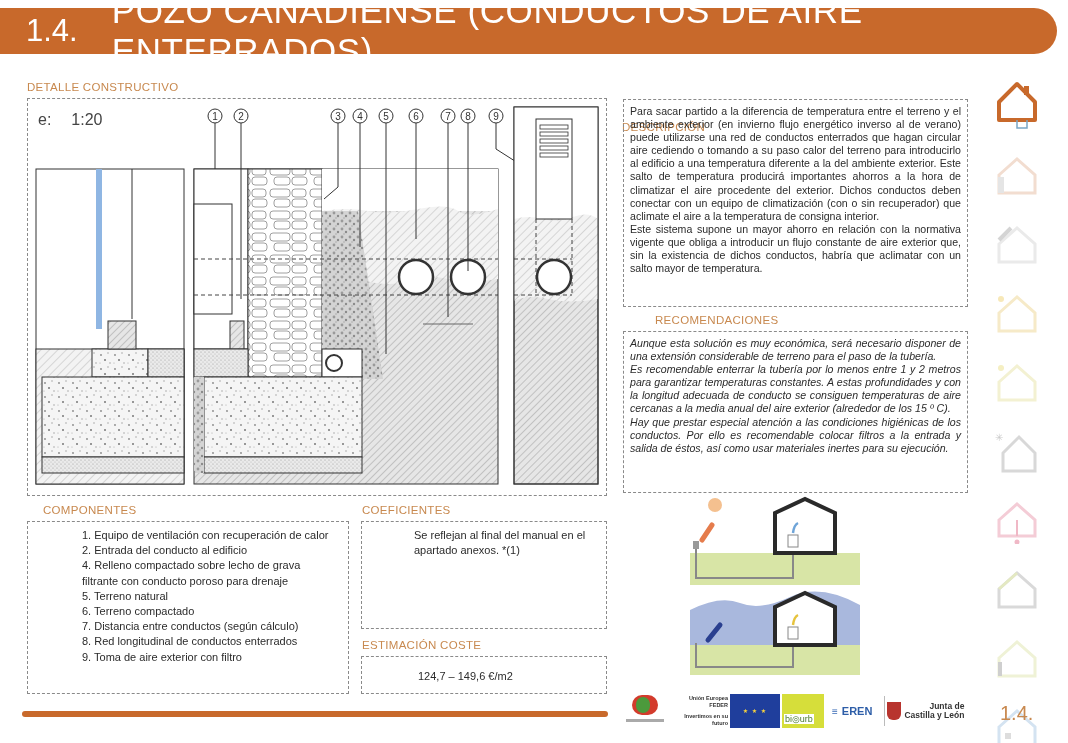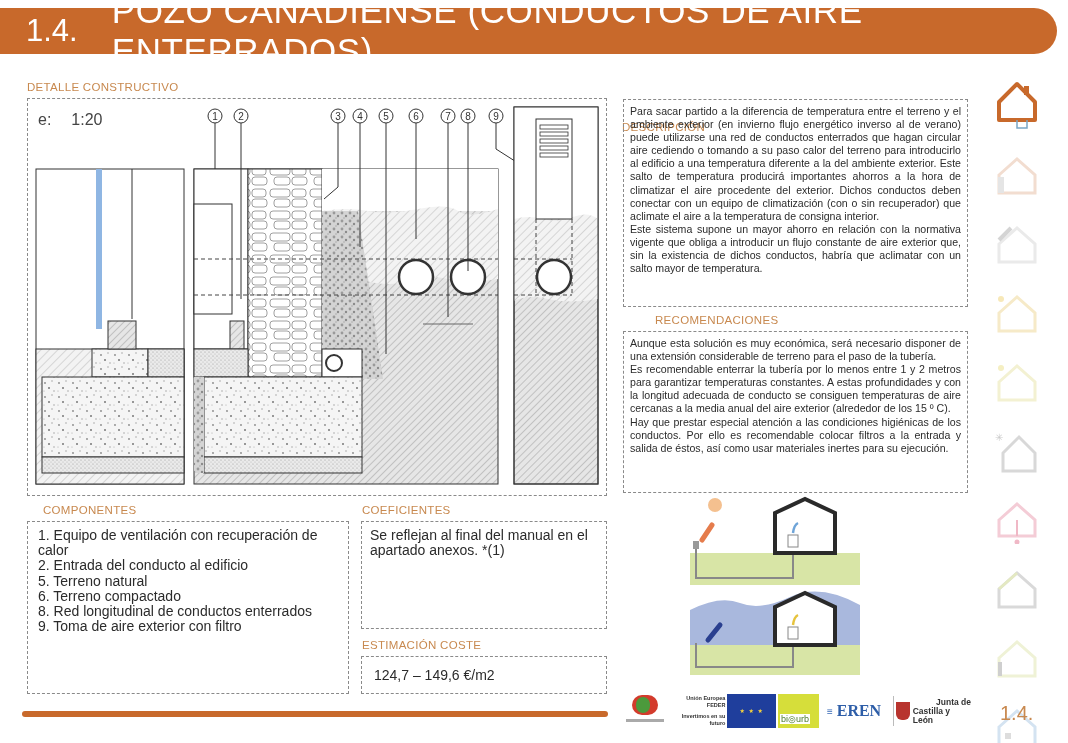--- a/index.html
+++ b/index.html
@@ -14,21 +14,21 @@
   .title-num { margin-left: 26px; font-size: 31px; font-weight: normal; letter-spacing: 0px; }
   .title-text { margin-left: 34px; font-size: 35px; letter-spacing: 0.6px; }
 
   .sec-label {
     position: absolute; font-size: 11.5px; color: #c8894f; letter-spacing: 0.3px;
   }
   .box {
     position: absolute; border: 1px dashed #8a8a8a;
   }
   .txt { font-size: 10.6px; line-height: 13.1px; color: #2b2b2b; text-align: justify; }
-  .list { font-size: 14px; line-height: 15.2px; color: #2b2b2b; list-style: none; }
+  .list { font-size: 11px; line-height: 15.2px; color: #2b2b2b; list-style: none; margin-left: 44px; }
 
   
   .drawing { position: absolute; left: 27px; top: 98px; width: 580px; height: 398px; }
   .scale { position: absolute; left: 10px; top: 12px; font-size: 16px; color: #444; }
   .scale span { margin-left: 20px; }
 
   
   .side-icons { position: absolute; left: 995px; top: 80px; width: 52px; }
   .side-icon { width: 44px; height: 44px; margin-bottom: 21px; }
   .page-num { position: absolute; left: 1000px; top: 702px; font-size: 20px; color: #c8894f; }
@@ -171,21 +171,21 @@
   </svg>
 </div>
 
 <div class="sec-label" style="left:622px; top:81px;margin-top:40px;">DESCRIPCIÓN</div>
 <div class="box" style="left:623px; top:99px; width:345px; height:208px; padding:5px 6px;">
   <p class="txt">Para sacar partido a la diferencia de temperatura entre el terreno y el ambiente exterior (en invierno flujo energético inverso al de verano) puede utilizarse una red de conductos enterrados que hagan circular aire cediendo o tomando a su paso calor del terreno para introducirlo al edificio a una temperatura diferente a la del ambiente exterior. Este salto de temperatura producirá importantes ahorros a la hora de climatizar el aire procedente del exterior. Dichos conductos deben conectar con un equipo de climatización (con o sin recuperador) que aclimate el aire a la temperatura de consigna interior.</p>
   <p class="txt">Este sistema supone un mayor ahorro en relación con la normativa vigente que obliga a introducir un flujo constante de aire exterior que, sin la existencia de dichos conductos, habría que aclimatar con un salto mayor de temperatura.</p>
 </div>
 
 <div class="sec-label" style="left:655px; top:314px;">RECOMENDACIONES</div>
-<div class="box" style="left:623px; top:331px; width:345px; height:162px; padding:5px 6px;">
+<div class="box" style="left:623px; top:331px; width:345px; height:162px; padding:5px 6px;font-style:italic;">
   <p class="txt">Aunque esta solución es muy económica, será necesario disponer de una extensión considerable de terreno para el paso de la tubería.</p>
   <p class="txt">Es recomendable enterrar la tubería por lo menos entre 1 y 2 metros para garantizar temperaturas constantes. A estas profundidades y con la longitud adecuada de conducto se consiguen temperaturas de aire cercanas a la media anual del aire exterior (alrededor de los 15 º C).</p>
   <p class="txt">Hay que prestar especial atención a las condiciones higiénicas de los conductos. Por ello es recomendable colocar filtros a la entrada y salida de éstos, así como usar materiales inertes para su ejecución.</p>
 </div>
 
 <svg style="position:absolute; left:690px; top:495px;" width="180" height="190" viewBox="0 0 180 190">
   <circle cx="25" cy="10" r="7" fill="#f4c08f"></circle>
   <path d="M22 30 L12 45" stroke="#e57c4c" stroke-width="5" stroke-linecap="round"></path>
   <rect x="0" y="58" width="170" height="32" fill="#d8e5a6"></rect>
   <path d="M6 50 L6 83 L103 83 L103 55" fill="none" stroke="#888" stroke-width="2"></path>
@@ -201,22 +201,24 @@
   <path d="M85 150 L85 112 L115 98 L145 112 L145 150 Z" fill="#fff" stroke="#2a2a2a" stroke-width="4"></path>
   <rect x="98" y="132" width="10" height="12" fill="#fff" stroke="#888"></rect>
   <path d="M103 130 Q104 122 108 120" stroke="#e6c33c" stroke-width="2.5" fill="none"></path>
 </svg>
 
 <div class="sec-label" style="left:43px; top:504px;">COMPONENTES</div>
 <div class="box" style="left:27px; top:521px; width:322px; height:173px; padding:6px 10px;">
   <ul class="list">
     <li>1. Equipo de ventilación con recuperación de calor</li>
     <li>2. Entrada del conducto al edificio</li>
+    <li>4. Relleno compactado sobre lecho de grava filtrante con conducto poroso para drenaje</li>
     <li>5. Terreno natural</li>
     <li>6. Terreno compactado</li>
+    <li>7. Distancia entre conductos (según cálculo)</li>
     <li>8. Red longitudinal de conductos enterrados</li>
     <li>9. Toma de aire exterior con filtro</li>
   </ul>
 </div>
 
 <div class="sec-label" style="left:362px; top:504px;">COEFICIENTES</div>
 <div class="box" style="left:361px; top:521px; width:246px; height:108px; padding:6px 8px;">
   <p class="list" style="line-height:15px;">Se reflejan al final del manual en el apartado anexos. *(1)</p>
 </div>
 
@@ -237,21 +239,21 @@
     <div>Unión Europea</div>
     <div>FEDER</div>
     <div style="margin-top:4px;">Invertimos en su futuro</div>
   </div>
   <div style="width:50px; height:34px; background:#1f3e9c; margin-left:2px; position:relative; color:#f7d33c; font-size:6px; text-align:center; line-height:34px; letter-spacing:1px;">★ ★ ★</div>
   <div style="width:42px; height:34px; margin-left:2px; background:#d6de3a; position:relative;">
     <span style="position:absolute; left:2px; bottom:4px; font-size:9px; color:#4a7a2c; background:#fff; padding:0 1px;">bi◎urb</span>
   </div>
   <div style="margin-left:8px; display:flex; align-items:center;">
     <span style="font-size:10px; color:#3a6bb7;">≡</span>
-    <span style="font-size:16px; font-weight:bold; color:#2e5ea8; margin-left:4px;font-family:Liberation Serif, serif;">EREN</span>
+    <span style="font-size:11px; font-weight:bold; color:#2e5ea8; margin-left:4px;">EREN</span>
   </div>
   <div style="width:1px; height:30px; background:#bbb; margin-left:12px;"></div>
   <div style="margin-left:2px; display:flex; align-items:center;">
     <div style="width:14px; height:18px; background:#b8342e; border-radius:0 0 6px 6px;"></div>
     <div style="margin-left:3px; font-size:8.5px; line-height:9px; font-weight:bold; color:#333;">
       <div style="text-align:right;">Junta de</div>
       <div>Castilla y León</div>
     </div>
   </div>
 </div>

